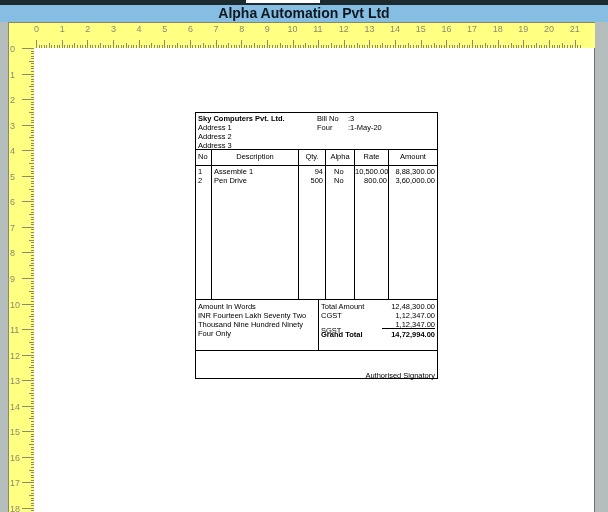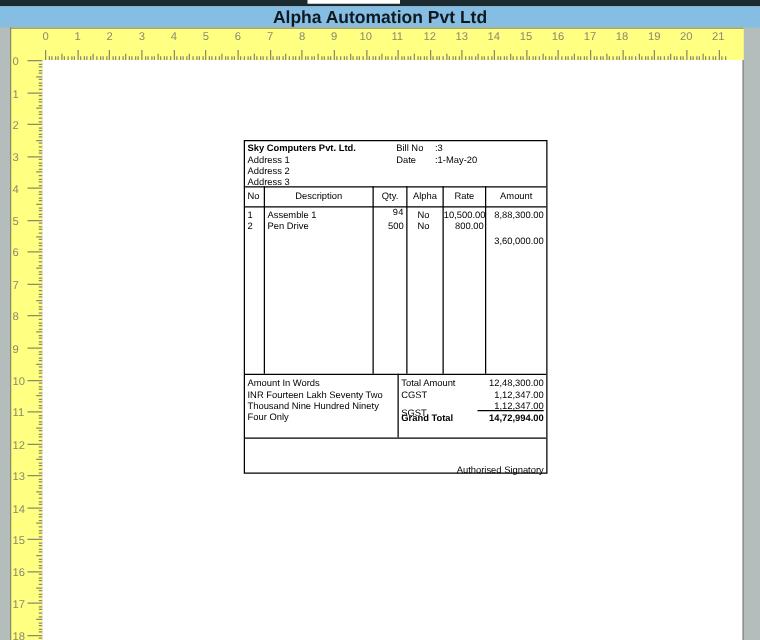--- a/index.html
+++ b/index.html
@@ -471,21 +471,21 @@
 </div>
 
 <div class="inv">
 
   <div class="t b" style="left:2px;top:1px;">Sky Computers Pvt. Ltd.</div>
   <div class="t" style="left:2px;top:10px;">Address 1</div>
   <div class="t" style="left:2px;top:19px;">Address 2</div>
   <div class="t" style="left:2px;top:28px;">Address 3</div>
   <div class="t" style="left:121px;top:1px;">Bill No</div>
   <div class="t" style="left:152px;top:1px;">:3</div>
-  <div class="t" style="left:121px;top:10px;">Date</div>
+  <div class="t" style="left:121px;top:10px;">Four</div>
   <div class="t b" style="left:152px;top:10px;font-weight:normal;">:1-May-20</div>
 
   <div class="line" style="left:0;top:36px;width:241px;height:1px;"></div>
   <div class="line" style="left:0;top:52px;width:241px;height:1px;"></div>
   <div class="line" style="left:0;top:186px;width:241px;height:1px;"></div>
   <div class="line" style="left:0;top:237px;width:241px;height:1px;"></div>
 
   <div class="line" style="left:15px;top:36px;width:1px;height:150px;"></div>
   <div class="line" style="left:102px;top:36px;width:1px;height:150px;"></div>
   <div class="line" style="left:129px;top:36px;width:1px;height:150px;"></div>
@@ -495,31 +495,31 @@
 
   <div class="t" style="left:2px;top:39px;">No</div>
   <div class="t" style="left:16px;top:39px;width:86px;text-align:center;">Description</div>
   <div class="t" style="left:103px;top:39px;width:26px;text-align:center;">Qty.</div>
   <div class="t" style="left:130px;top:39px;width:28px;text-align:center;">Alpha</div>
   <div class="t" style="left:159px;top:39px;width:33px;text-align:center;">Rate</div>
   <div class="t" style="left:193px;top:39px;width:48px;text-align:center;">Amount</div>
 
   <div class="t" style="left:2px;top:54px;">1</div>
   <div class="t" style="left:18px;top:54px;">Assemble 1</div>
-  <div class="t r" style="left:103px;top:54px;width:24px;font-family:Liberation Mono, monospace;">94</div>
+  <div class="t r" style="left:103px;top:54px;width:24px;">94</div>
   <div class="t" style="left:138px;top:54px;">No</div>
   <div class="t r" style="left:159px;top:54px;width:32px;">10,500.00</div>
   <div class="t r" style="left:193px;top:54px;width:46px;">8,88,300.00</div>
 
   <div class="t" style="left:2px;top:63px;">2</div>
   <div class="t" style="left:18px;top:63px;">Pen Drive</div>
   <div class="t r" style="left:103px;top:63px;width:24px;">500</div>
   <div class="t" style="left:138px;top:63px;">No</div>
   <div class="t r" style="left:159px;top:63px;width:32px;">800.00</div>
-  <div class="t r" style="left:193px;top:63px;width:46px;margin-top:12px;">3,60,000.00</div>
+  <div class="t r" style="left:193px;top:63px;width:46px;">3,60,000.00</div>
 
   <div class="t" style="left:2px;top:189px;">Amount In Words</div>
   <div class="t" style="left:2px;top:198px;">INR Fourteen Lakh Seventy Two</div>
   <div class="t" style="left:2px;top:207px;">Thousand Nine Hundred Ninety</div>
   <div class="t" style="left:2px;top:216px;">Four Only</div>
 
   <div class="t" style="left:125px;top:189px;">Total Amount</div>
   <div class="t r" style="left:180px;top:189px;width:59px;">12,48,300.00</div>
   <div class="t" style="left:125px;top:198px;">CGST</div>
   <div class="t r" style="left:180px;top:198px;width:59px;">1,12,347.00</div>

